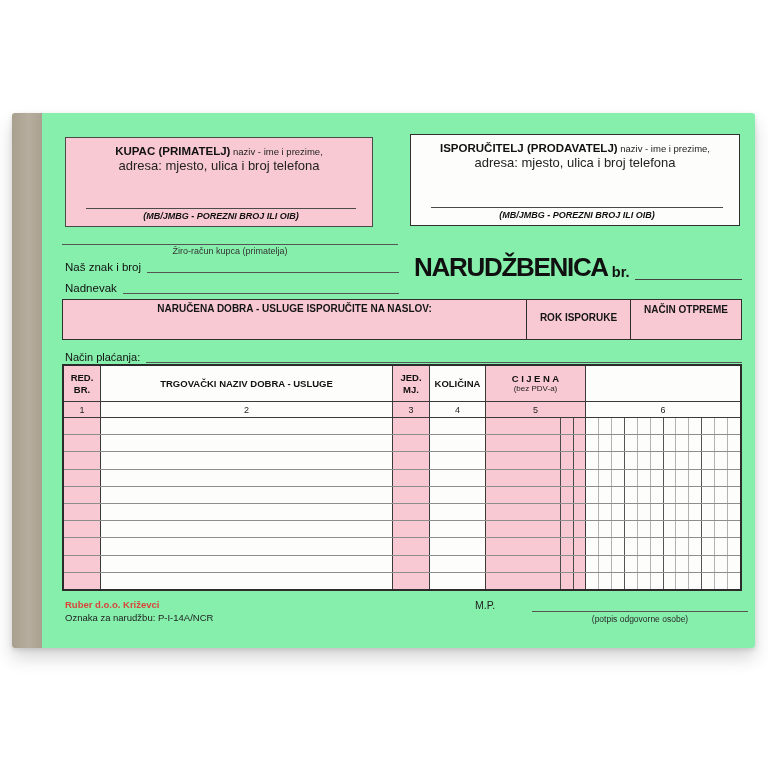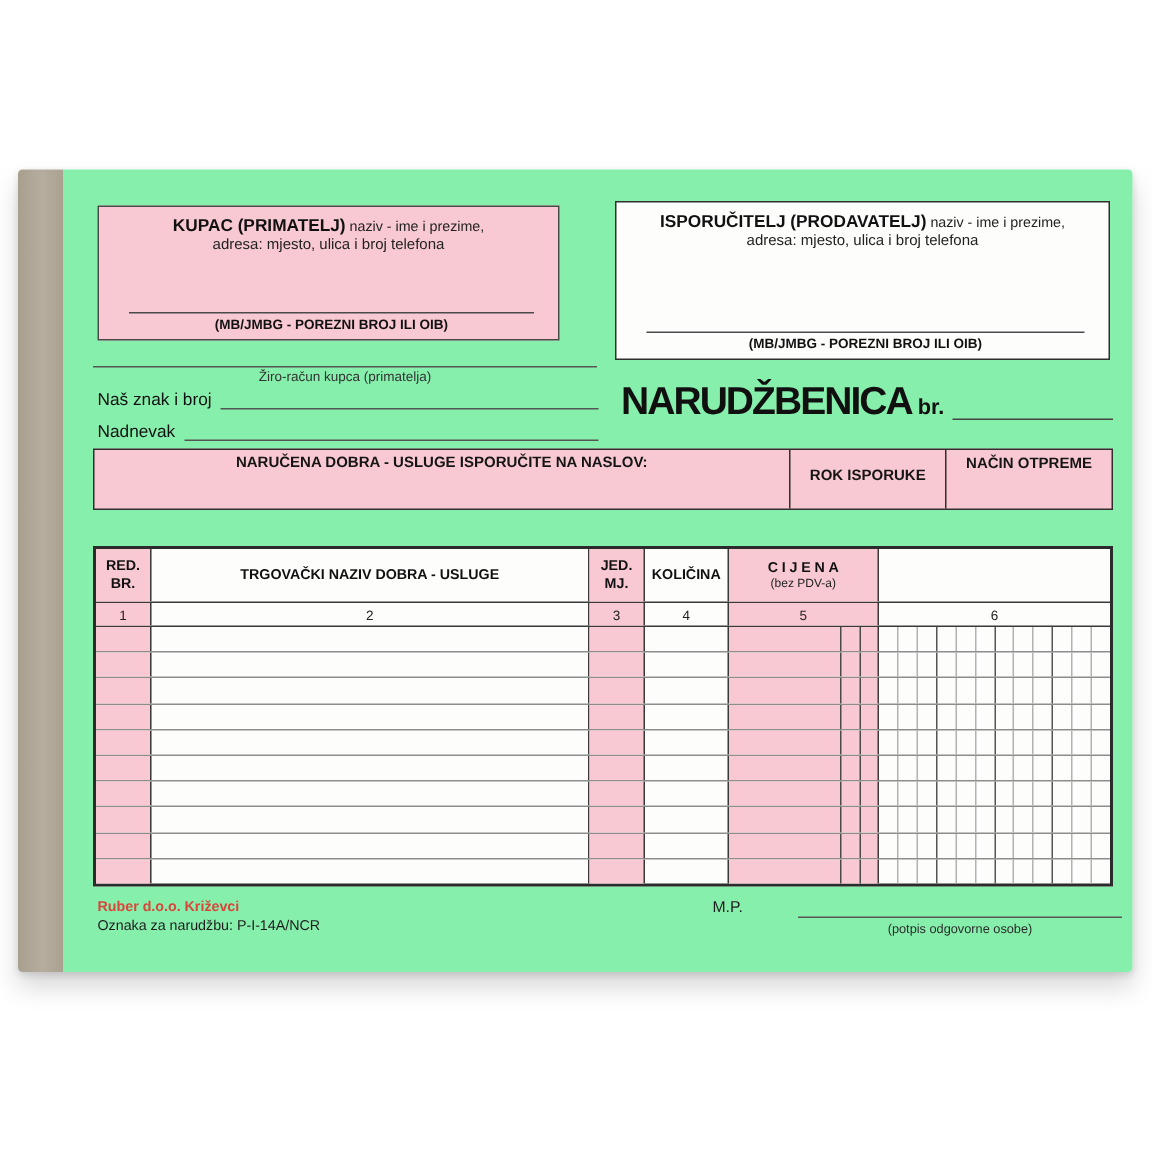--- a/index.html
+++ b/index.html
@@ -7,26 +7,26 @@
           font-family:"Liberation Sans", sans-serif; color:#1a1a1a;}
   .pad {position:absolute; left:12px; top:113px; width:743px; height:535px; display:flex;
         border-radius:3px; box-shadow:0 10px 18px rgba(0,0,0,.16), 0 2px 5px rgba(0,0,0,.12);}
   .cardboard {width:30px; background:linear-gradient(90deg,#a99f8e 0%,#b6ad9f 55%,#aaa190 100%);
               border-radius:3px 0 0 3px;}
   .paper {position:relative; flex:1; background:#86efac; border-radius:0 3px 3px 0;}
 
   
   .hbox {position:absolute; box-sizing:border-box;}
   .buyer-box {left:23px; top:24px; width:308px; height:90px; background:var(--pink); border:1px solid #4a4a4a;}
-  .supplier-box {left:368px; top:21px; width:330px; height:106px; background:#fdfdfc; border:1.5px solid #2f2f2f;}
+  .supplier-box {left:368px; top:21px; width:330px; height:92px; background:#fdfdfc; border:1.5px solid #2f2f2f;}
   .box-line1 {text-align:center; margin-top:7px; font-size:9.5px; white-space:nowrap; color:#222;}
   .box-line1 b {font-size:11.5px; color:#111;}
-  .box-line2 {text-align:center; font-size:10px; color:#222; margin-top:1px;}
+  .box-line2 {text-align:center; font-size:13px; color:#222; margin-top:1px;}
   .box-mb {position:absolute; left:20px; right:16px; bottom:5px; text-align:center;
-           font-weight:bold; font-size:9px; color:#111; border-top:1px solid #4a4a4a; padding-top:2px;}
+           font-weight:bold; font-size:9px; color:#111; border-top:1px solid #4a4a4a; padding-top:2px;font-style:italic;}
 
   
   .giro {position:absolute; left:20px; top:131px; width:336px; border-top:1px solid #555;
          text-align:center; font-size:9px; color:#333; padding-top:1px;}
 
   
   .field-row {position:absolute; left:23px; display:flex; align-items:flex-end; font-size:11.5px; color:#111;}
   .our-ref-row {top:146px; width:334px;}
   .date-row {top:167px; width:334px;}
   .field-line {flex:1; border-bottom:1px solid #555; margin-left:6px; height:13px;}
@@ -125,20 +125,24 @@
         <span class="title-br">br.</span>
         <span class="title-line"></span>
       </div>
 
       <div class="band">
         <div class="band-cell band-address">NARUČENA DOBRA - USLUGE ISPORUČITE NA NASLOV:</div>
         <div class="band-cell band-rok">ROK ISPORUKE</div>
         <div class="band-cell band-otprema">NAČIN OTPREME</div>
       </div>
 
+      <div class="payment-row">
+        <span>Način plaćanja:</span>
+        <span class="field-line"></span>
+      </div>
 
       <div class="items-table">
         <div class="thead">
           <div class="c w1 pk hcell">
             <span>RED.</span>
             <span>BR.</span>
           </div>
           <div class="c w2 hcell">
             <span>TRGOVAČKI NAZIV DOBRA - USLUGE</span>
           </div>

